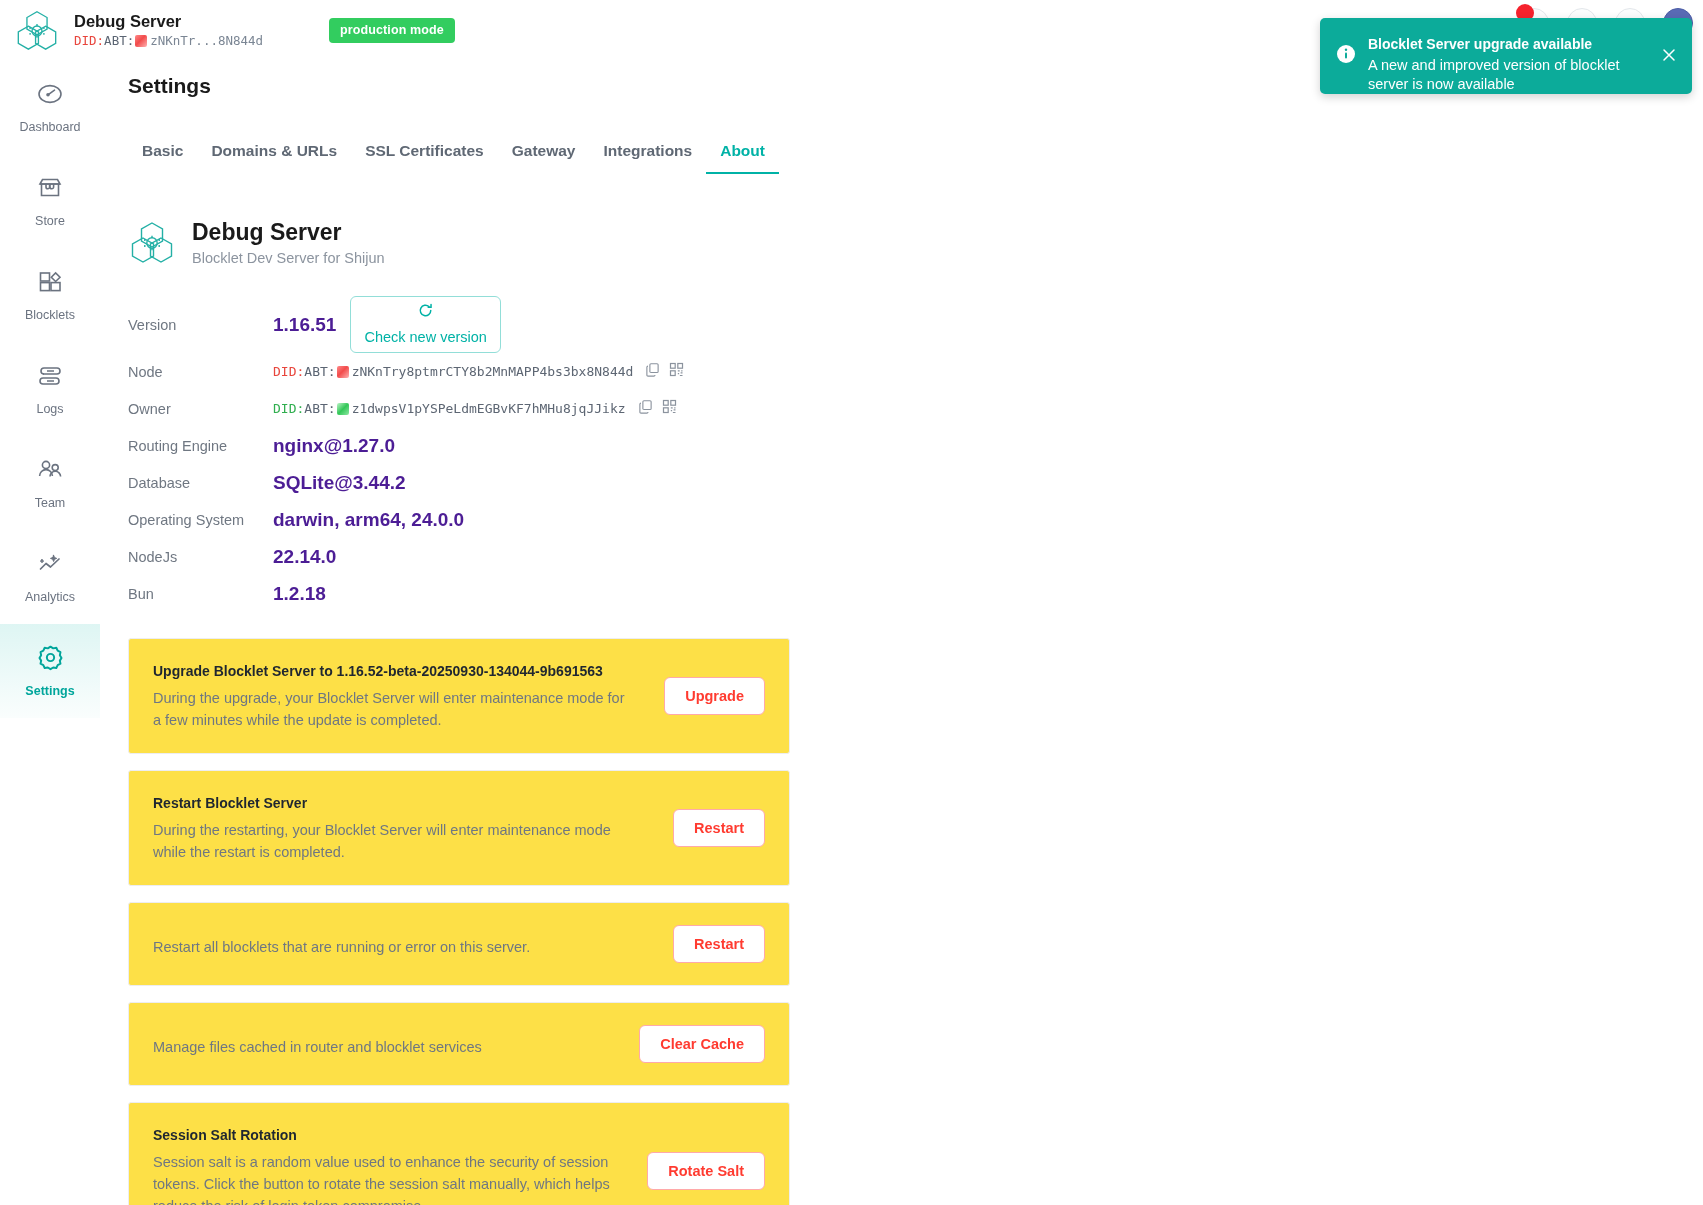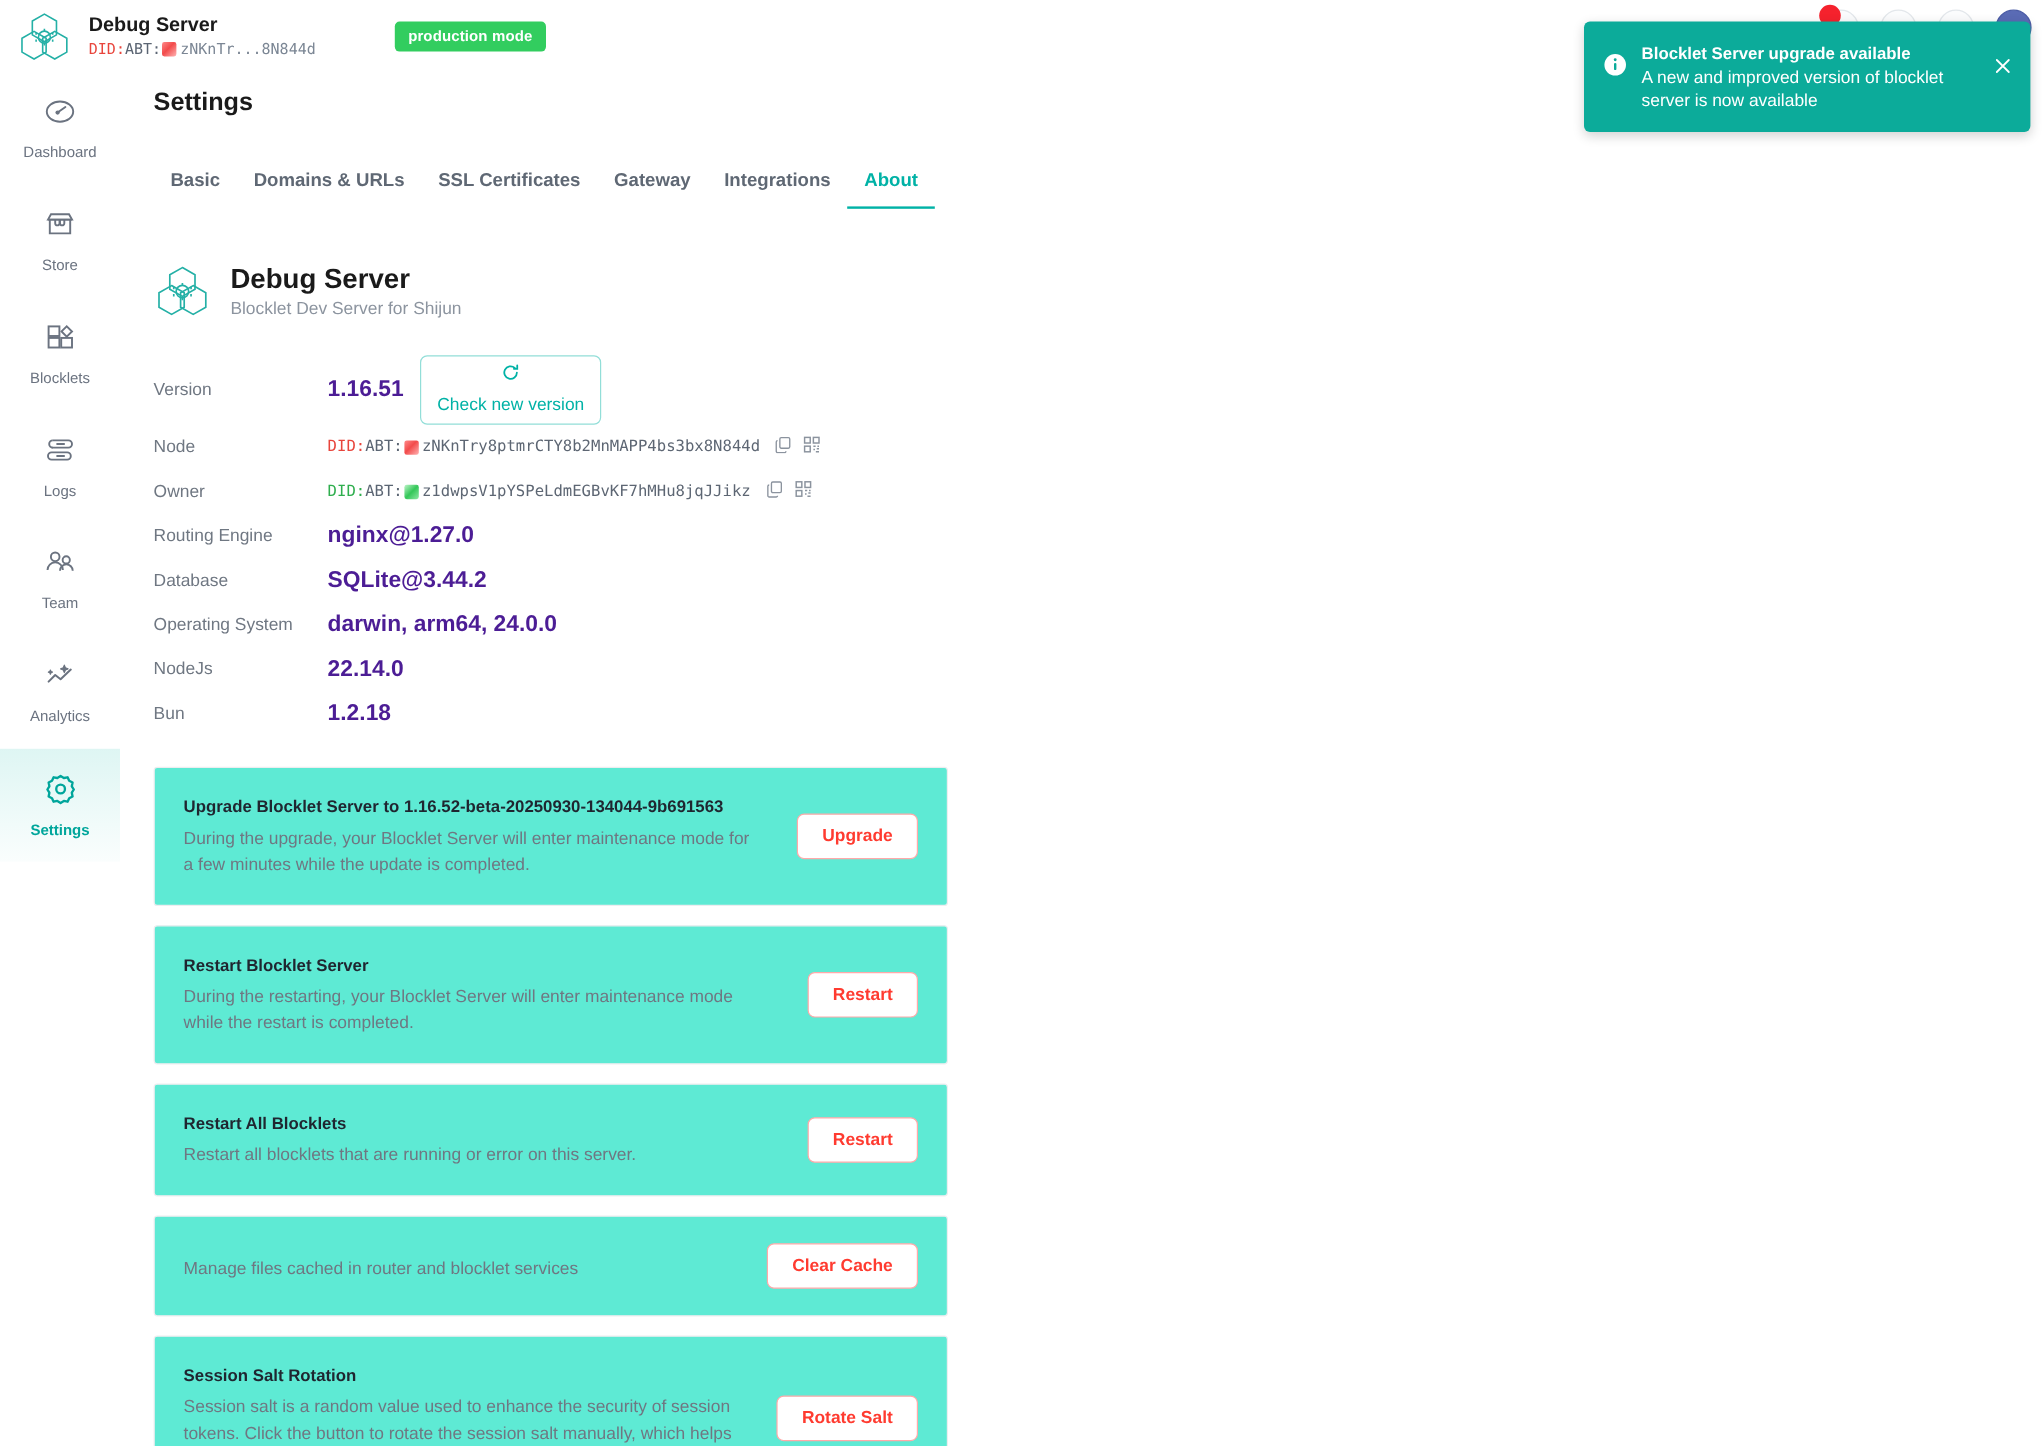--- a/index.html
+++ b/index.html
@@ -119,39 +119,39 @@
   }
   .row-icons { display: inline-flex; align-items: center; gap: 9px; margin-left: 12px; }
   .row-icons svg { cursor: pointer; }
 
   
   .cards { margin: 26px 0 0 28px; width: 662px; }
   .card {
     border: 1px solid #ededf0; border-radius: 3px;
     padding: 22px 24px; display: flex; align-items: center;
     justify-content: space-between; gap: 20px; margin-bottom: 16px;
-    background: #5eead4;
+    background: #fde047;
   }
   .card-text { flex: 1 1 auto; }
   .card-title { font-size: 14px; font-weight: bold; color: #1f2630; line-height: 20px; }
   .card-desc { font-size: 14.5px; color: #6f7782; line-height: 22px; margin-top: 6px; max-width: 480px; }
   .danger-btn {
     border: 1px solid #ffa9a9; color: #ff3b30; background: #fff;
     border-radius: 6px; font-size: 14.5px; font-weight: bold;
     padding: 10px 20px; white-space: nowrap; cursor: pointer;
     font-family: inherit; flex: 0 0 auto;
   }
 
   
   .toast {
     position: absolute; right: 11px; top: 18px; width: 372px;
     background: #0cab9a; color: #fff; border-radius: 5px;
     box-shadow: 0 3px 10px rgba(0,0,0,.18);
     display: flex; align-items: flex-start; gap: 12px;
-    padding: 16px 14px 16px 16px;
+    padding: 16px 14px 0 16px;
   }
   .toast-icon { flex: 0 0 20px; margin-top: 10px; }
   .toast-body { flex: 1 1 auto; }
   .toast-title { font-size: 14px; font-weight: bold; line-height: 20px; }
   .toast-msg { font-size: 14.5px; line-height: 19px; margin-top: 2px; }
   .toast-close { flex: 0 0 18px; margin-top: 12px; cursor: pointer; }
 </style>
 </head>
 <body>
 
@@ -405,21 +405,20 @@
       <div class="card">
         <div class="card-text">
           <div class="card-title">Restart Blocklet Server</div>
           <div class="card-desc">During the restarting, your Blocklet Server will enter maintenance mode while the restart is completed.</div>
         </div>
         <button class="danger-btn">Restart</button>
       </div>
 
       <div class="card">
         <div class="card-text">
-          <div class="card-title">Restart All Blocklets</div>
           <div class="card-desc">Restart all blocklets that are running or error on this server.</div>
         </div>
         <button class="danger-btn">Restart</button>
       </div>
 
       <div class="card">
         <div class="card-text">
           <div class="card-desc">Manage files cached in router and blocklet services</div>
         </div>
         <button class="danger-btn">Clear Cache</button>

